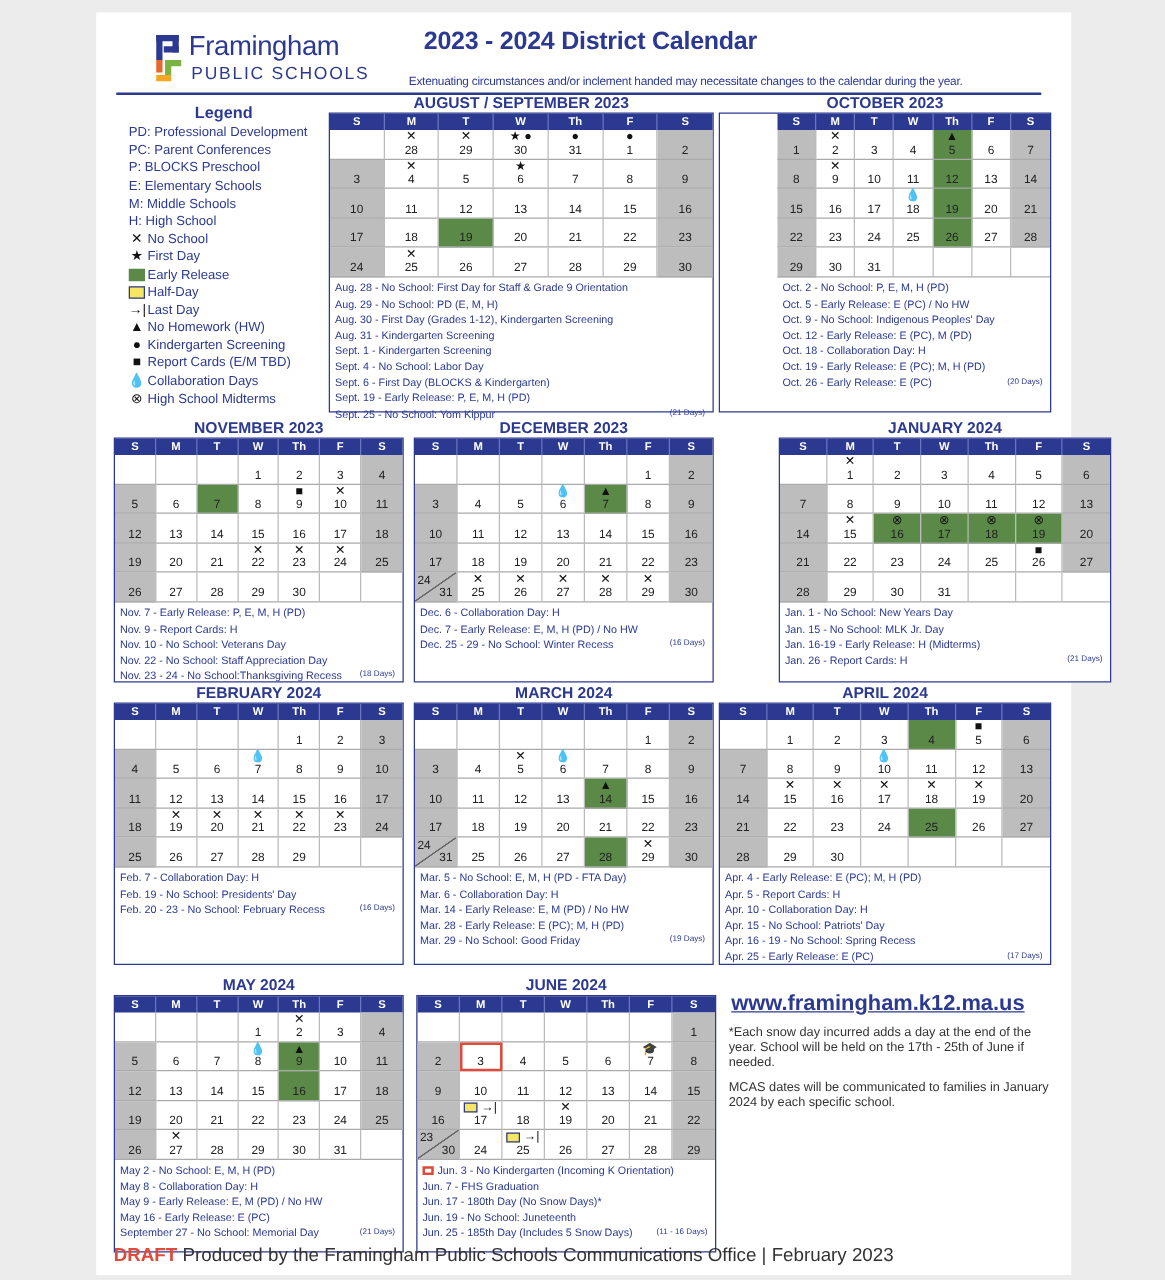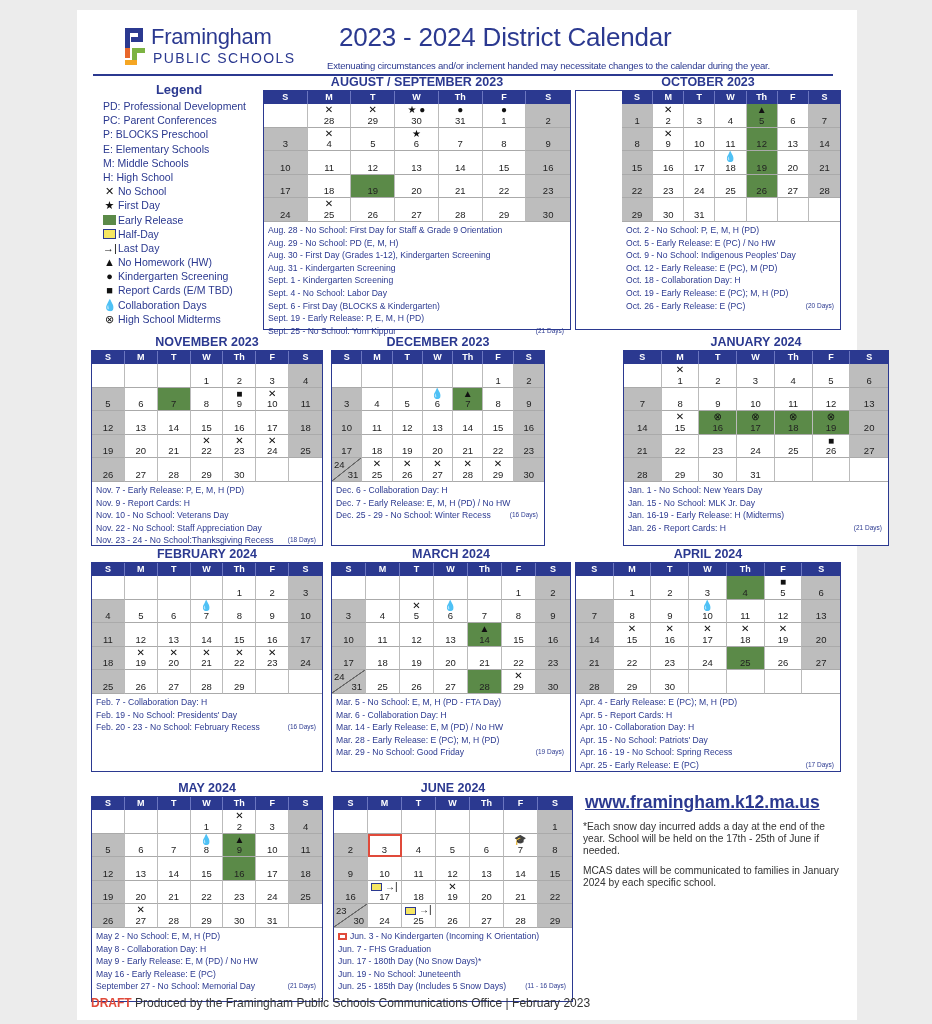--- a/index.html
+++ b/index.html
@@ -2,21 +2,21 @@
 <html><head>
 <meta charset="utf-8">
 <style>
 *{box-sizing:border-box;margin:0;padding:0}
 body{width:932px;height:1024px;background:#ececec;font-family:"Liberation Sans",sans-serif;position:relative;overflow:hidden}
 .page{position:absolute;left:77px;top:10px;width:780px;height:1010px;background:#fff}
 .header{position:absolute;left:0;top:0;width:780px;height:68px}
 .logo{position:absolute;left:46px;top:16px;width:24px;height:42px}
 .logo-text1{position:absolute;left:74px;top:14px;font-size:22px;font-weight:normal;color:#2b3990;letter-spacing:-0.3px}
 .logo-text2{position:absolute;left:76px;top:40px;font-size:14px;color:#2b3990;letter-spacing:1.4px}
-.title{position:absolute;left:262px;top:12px;font-size:26px;font-weight:normal;color:#2b3990;letter-spacing:-0.2px}
+.title{position:absolute;left:262px;top:12px;font-size:20px;font-weight:bold;color:#2b3990;letter-spacing:-0.2px}
 .subtitle{position:absolute;left:250px;top:50px;font-size:9.5px;color:#2b3990;letter-spacing:-0.2px}
 .hrule{position:absolute;left:16px;top:64px;width:740px;height:2px;background:#2b3990}
 .legend{position:absolute;left:26px;top:72px;width:160px}
 .legend-title{font-size:13px;font-weight:bold;color:#2b3990;text-align:center;margin-left:-8px;margin-bottom:2px}
 .legend-item{font-size:10.5px;color:#2b3990;height:14.2px;line-height:14.2px;white-space:nowrap;display:flex;align-items:center}
 .lg-ic{display:inline-block;width:13px;text-align:center;color:#111;font-size:11px;margin-right:2px}
 .lg-sq{display:inline-block;width:13px;height:10px;margin-right:2px}
 .month{position:absolute;border:1.5px solid #2b3990;background:#fff}
 .month-title{position:absolute;top:-16px;left:0;width:100%;text-align:center;font-size:12.5px;font-weight:bold;color:#2b3990}
 .dow{display:grid;grid-template-columns:repeat(7,1fr);background:#2b3990;height:13px}
@@ -34,21 +34,21 @@
 .cell.split::after{content:"";position:absolute;left:0;top:0;width:100%;height:100%;background:linear-gradient(to top left,transparent 48%,#666 49%,#666 51%,transparent 52%)}
 .cell.outline{outline:2px solid #e04a3a;outline-offset:-2px}
 .notes{padding:2px 4px;font-size:8.6px;color:#2b3990;line-height:12.6px;position:relative}
 .notes .days{position:absolute;right:6px;bottom:2px;font-size:6.5px}
 .note{white-space:nowrap}
 .halfday{display:inline-block;width:11px;height:8px;background:#f5e663;border:1px solid #2b3990;vertical-align:middle}
 .redsq{display:inline-block;width:9px;height:7px;border:2px solid #e04a3a;vertical-align:middle;margin-right:3px}
 .side{position:absolute;left:502px;top:782px;width:262px}
 .side-link{font-size:17.5px;font-weight:bold;color:#2b3990;text-decoration:underline;margin-left:6px}
 .side-p{font-size:10.2px;color:#333;line-height:12px;margin:8px 0 0 4px}
-.footer{position:absolute;left:14px;top:986px;font-size:12px;color:#333}
+.footer{position:absolute;left:14px;top:986px;font-size:15px;color:#333}
 .footer .draft{color:#e04a3a;font-weight:bold}
 </style>
 </head>
 <body>
 
 <div class="page">
   <div class="header">
     <svg class="logo" viewBox="0 0 24 42">
       <rect x="2" y="2" width="5" height="20" fill="#2b3990"></rect>
       <rect x="2" y="2" width="18" height="5" fill="#2b3990"></rect>
@@ -518,21 +518,21 @@
         </div>
         <div class="notes">
           <div class="note"><span>Nov. 7 - Early Release: P, E, M, H (PD)</span></div>
           <div class="note"><span>Nov. 9 - Report Cards: H</span></div>
           <div class="note"><span>Nov. 10 - No School: Veterans Day</span></div>
           <div class="note"><span>Nov. 22 - No School: Staff Appreciation Day</span></div>
           <div class="note"><span>Nov. 23 - 24 - No School:Thanksgiving Recess</span></div>
           <span class="days">(18 Days)</span>
         </div>
       </div>
-      <div class="month" style="left: 254px; top: 340px; width: 214px; height: 196px;">
+      <div class="month" style="left: 254px; top: 340px; width: 240px; height: 196px;">
         <div class="month-title">DECEMBER 2023</div>
         <div class="dow">
           <span>S</span>
           <span>M</span>
           <span>T</span>
           <span>W</span>
           <span>Th</span>
           <span>F</span>
           <span>S</span>
         </div>

